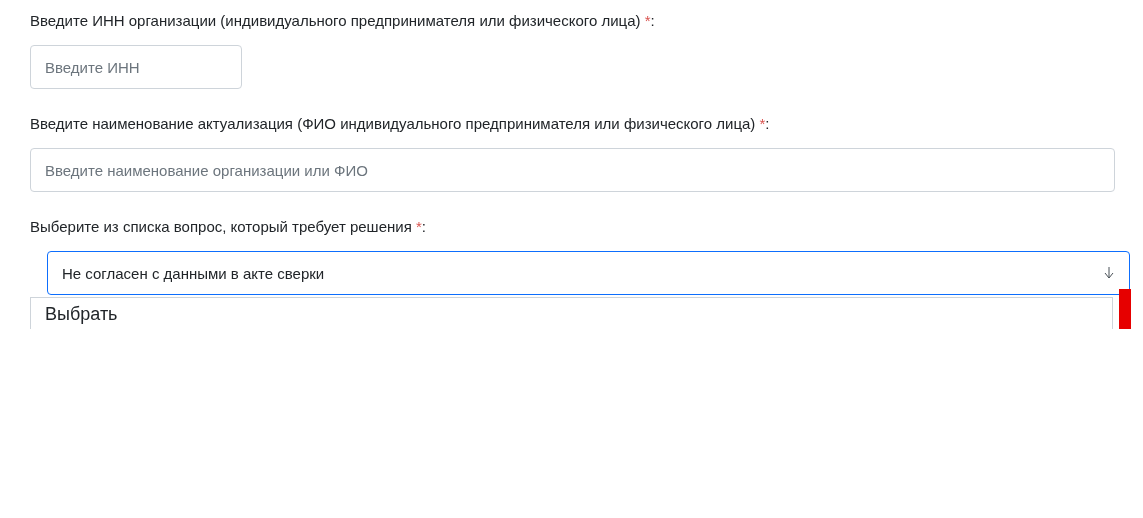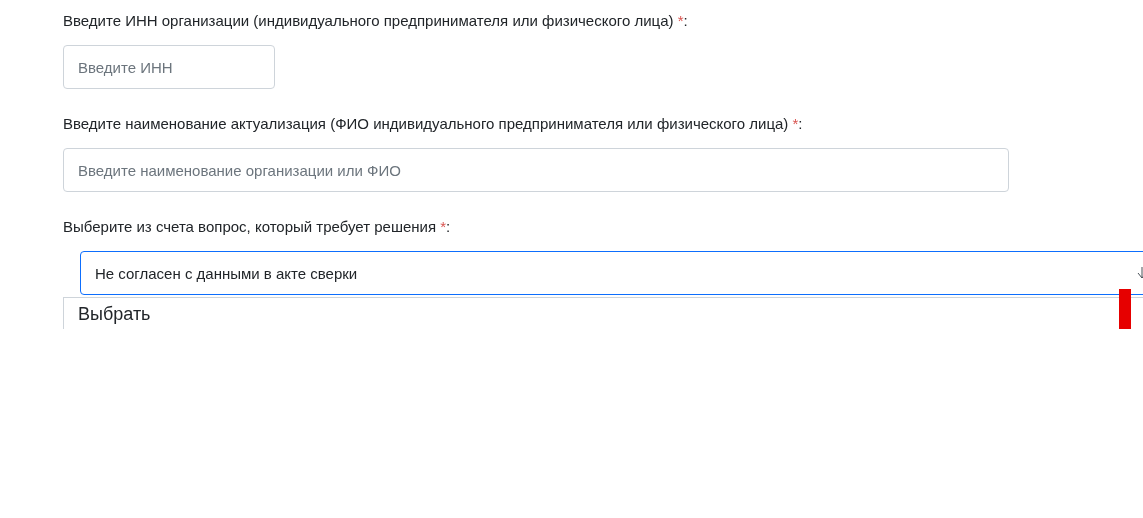--- a/index.html
+++ b/index.html
@@ -1,23 +1,23 @@
 <!DOCTYPE html>
 <html><head>
   <meta charset="utf-8">
   <style>
     * { box-sizing: border-box; margin: 0; padding: 0; }
     body { font-family: Arial, Helvetica, sans-serif; font-size: 15px; color: #212529; background: #fff; padding: 10px 30px; width: 1143px; }
-    .form-group { margin-bottom: 24px; margin-left: 33px; }
+    .form-group { margin-bottom: 24px; }
     .label { display: block; font-size: 15px; color: #212529; margin-bottom: 14px; line-height: 1.4; }
     .required-asterisk { color: #d9534f; }
     .input { width: 100%; height: 44px; padding: 0 14px; border: 1px solid #ced4da; border-radius: 4px; font-size: 15px; color: #ec4899; background: #fff; outline: none; }
     .input::placeholder { color: #6c757d; }
     .input-small { width: 212px; }
-    .input-full { width: 946px; }
+    .input-full { width: 1085px; }
     .select-wrapper { position: relative; padding-left: 17px; }
     .select-box { width: 1083px; height: 44px; border: 1px solid #0d6efd; border-radius: 4px; display: flex; align-items: center; justify-content: space-between; padding: 0 14px; background: #fff; cursor: pointer; }
     .select-value { font-size: 15px; color: #212529; }
     .select-arrow { width: 12px; height: 12px; display: flex; align-items: center; justify-content: center; font-size: 14px; color: #495057; }
     .dropdown { position: absolute; top: 46px; left: 0; width: 1083px; background: #fff; border: 1px solid #ced4da; z-index: 10; }
     .dropdown-option { padding: 4px 14px; font-size: 18px; color: #212529; cursor: pointer; line-height: 1.35; white-space: nowrap; }
     .dropdown-option.highlighted { background: #767676; color: #fff; }
     .annotation-box { position: absolute; top: 180px; left: -2px; width: 1089px; height: 29px; border: 2.5px solid #e60000; pointer-events: none; z-index: 20; }
     .annotation-arrow { position: absolute; top: 38px; right: -30px; z-index: 20; pointer-events: none; }
     .colon { }
@@ -36,21 +36,21 @@
 <div class="form-group">
   <label class="label">
     <span>Введите наименование актуализация (ФИО индивидуального предпринимателя или физического лица)</span>
     <span> </span><span class="required-asterisk">*</span><span class="colon">:</span>
   </label>
   <input type="text" class="input input-full" placeholder="Введите наименование организации или ФИО" style="">
 </div>
 
 <div class="form-group">
   <label class="label">
-    <span>Выберите из счета вопрос, который требует решения</span>
+    <span>Выберите из списка вопрос, который требует решения</span>
     <span> </span><span class="required-asterisk">*</span><span class="colon">:</span>
   </label>
 
   <div class="select-wrapper">
     <div class="select-box">
       <span class="select-value">Не согласен с данными в акте сверки</span>
       <span class="select-arrow">
         <svg width="10" height="12" viewBox="0 0 10 12">
             <path d="M5 11 L1 6 M5 11 L9 6 M5 11 L5 0" stroke="#495057" stroke-width="1" fill="none"></path>
           </svg>

